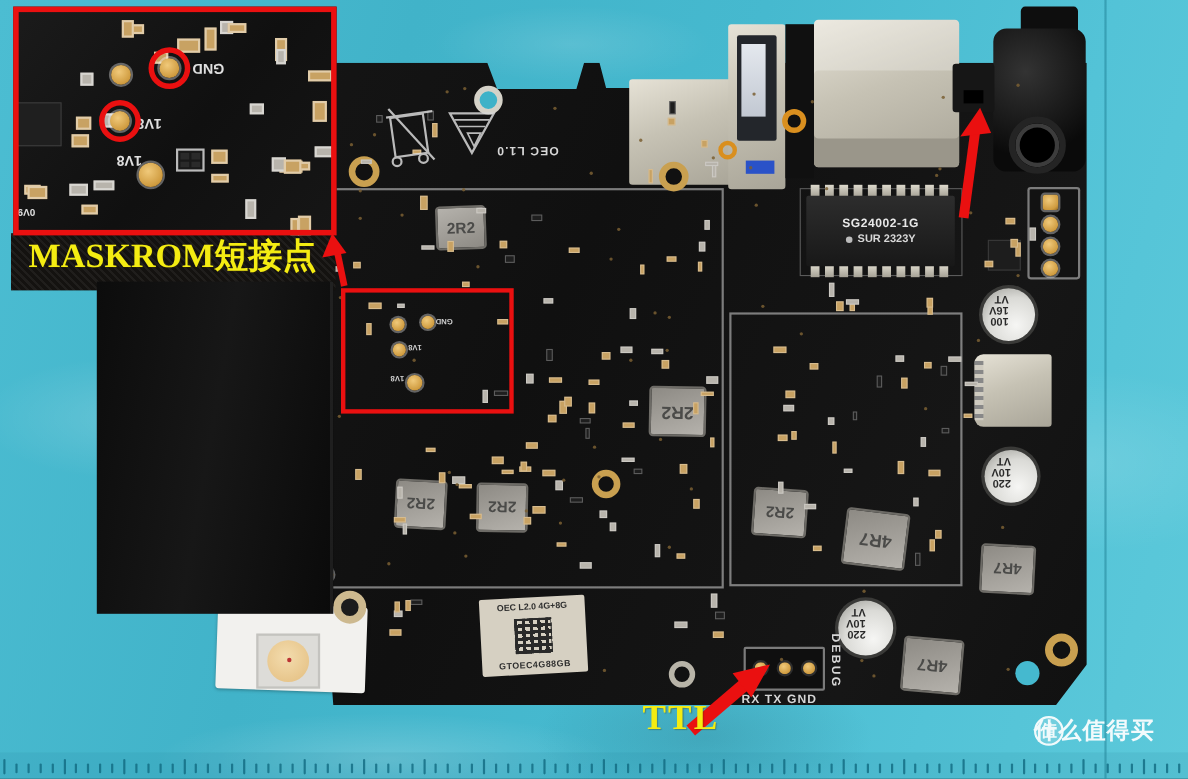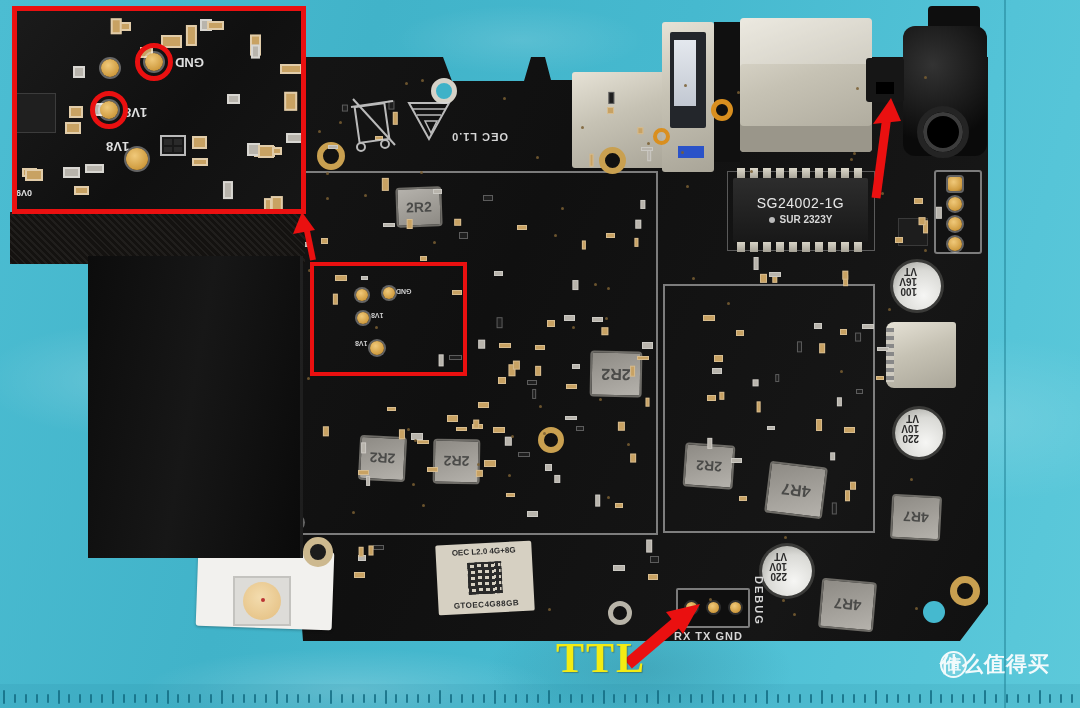--- a/index.html
+++ b/index.html
@@ -203,21 +203,21 @@
       <div style="position: absolute; left: 815px; top: 168px; width: 8px; height: 11px; background: linear-gradient(rgb(221, 217, 204), rgb(165, 161, 149));"></div>
       <div style="position: absolute; left: 815px; top: 241px; width: 8px; height: 11px; background: linear-gradient(rgb(221, 217, 204), rgb(165, 161, 149));"></div>
       <div style="position: absolute; left: 828px; top: 168px; width: 8px; height: 11px; background: linear-gradient(rgb(221, 217, 204), rgb(165, 161, 149));"></div>
       <div style="position: absolute; left: 828px; top: 241px; width: 8px; height: 11px; background: linear-gradient(rgb(221, 217, 204), rgb(165, 161, 149));"></div>
       <div style="position: absolute; left: 841px; top: 168px; width: 8px; height: 11px; background: linear-gradient(rgb(221, 217, 204), rgb(165, 161, 149));"></div>
       <div style="position: absolute; left: 841px; top: 241px; width: 8px; height: 11px; background: linear-gradient(rgb(221, 217, 204), rgb(165, 161, 149));"></div>
       <div style="position: absolute; left: 854px; top: 168px; width: 8px; height: 11px; background: linear-gradient(rgb(221, 217, 204), rgb(165, 161, 149));"></div>
       <div style="position: absolute; left: 854px; top: 241px; width: 8px; height: 11px; background: linear-gradient(rgb(221, 217, 204), rgb(165, 161, 149));"></div>
     </div>
   <div style="left:733px;top:178px;width:135px;height:64px;background:linear-gradient(#2d2d2d,#181818);border-radius:2px;z-index:2;display:flex;flex-direction:column;align-items:center;justify-content:center;gap:3px">
-    <span style="position:static;color:#e8e8e8;font-weight:normal;font-size:14px;letter-spacing:.5px">SG24002-1G</span>
+    <span style="position:static;color:#e8e8e8;font-weight:bold;font-size:11px;letter-spacing:.5px">SG24002-1G</span>
     <span style="position:static;display:flex;align-items:center;gap:5px;color:#d8d8d8;font-size:10px;font-weight:bold">
       <i style="position:static;width:6px;height:6px;border-radius:50%;background:#bbb;display:inline-block"></i>
       <span style="position:static">SUR  2323Y</span>
     </span>
   </div>
 
   <div class="silk" style="left:934px;top:170px;width:48px;height:84px;border-radius:3px;background:#121212"></div>
   <div class="gold-pad" style="left:948px;top:177px;width:14px;height:14px;border-radius:2px"></div>
   <div class="gold-pad" style="left:948px;top:197px;width:14px;height:14px"></div>
   <div class="gold-pad" style="left:948px;top:217px;width:14px;height:14px"></div>
@@ -619,19 +619,20 @@
     <g>
       <line x1="876" y1="198" x2="887" y2="116" stroke="#ea1010" stroke-width="9"></line>
       <polygon points="891,98 873,124 901,121" fill="#ea1010"></polygon>
     </g>
     <g>
       <line x1="628" y1="664" x2="682" y2="618" stroke="#ea1010" stroke-width="12"></line>
       <polygon points="700,604 666,612 683,634" fill="#ea1010"></polygon>
     </g>
   </svg>
 
-  <div class="yellow-label" style="left:556px;top:634px;font-size:42px;letter-spacing:2px">TTL</div>
+  <div class="yellow-label" style="left:26px;top:212px;font-size:31px">MASKROM短接点</div>
+  <div class="yellow-label" style="left:584px;top:634px;font-size:32px;letter-spacing:2px">TTL</div>
 
   <div class="wm" style="left:940px;top:664px">
     <span class="wm-badge">值</span>
     <span class="wm-text">什么值得买</span>
   </div>
 </div>
 
 </body></html>

